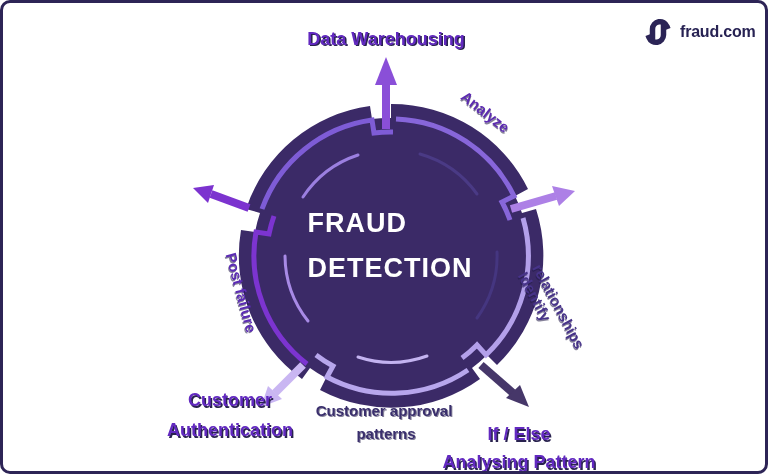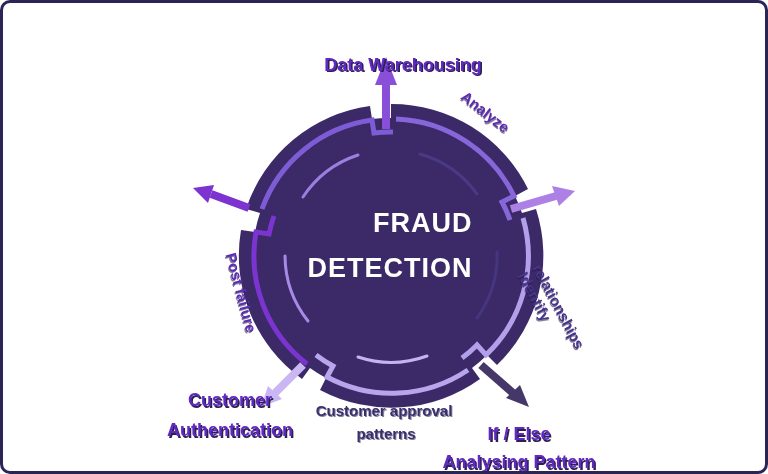--- a/index.html
+++ b/index.html
@@ -10,21 +10,21 @@
   }
   svg.diagram{position:absolute;left:0;top:0;}
   .lbl{
     position:absolute;transform:translate(-50%,-50%);
     font-weight:bold;font-size:18px;line-height:29px;color:#6229c0;
     text-shadow:1.5px 1.8px 0 #29224f;text-align:center;white-space:pre-line;
   }
   .center-lbl{
     position:absolute;transform:translate(-50%,-50%);
     font-weight:bold;font-size:27px;line-height:45px;letter-spacing:1px;
-    color:#ffffff;text-align:right;white-space:pre-line;
+    color:#ffffff;text-align:left;white-space:pre-line;
   }
   .step-text{
     font-weight:bold;font-size:15px;
     text-shadow:1.1px 1.2px 0 rgba(32,26,70,0.55);
   }
   .logo{position:absolute;left:640px;top:13px;display:flex;align-items:center;gap:7px;}
   .logo-text{font-weight:bold;font-size:16px;color:#272253;letter-spacing:-0.2px;}
 </style>
 </head>
 <body>
@@ -81,20 +81,29 @@
     <text class="step-text" text-anchor="middle" x="527" y="296" transform="rotate(62 527 296)" fill="#473389">Identify</text>
     <text class="step-text" text-anchor="middle" x="551" y="306" transform="rotate(62 551 306)" fill="#473389">relationships</text>
     <text class="step-text" text-anchor="middle" x="381" y="413" fill="#3a2f6d">Customer approval</text>
     <text class="step-text" text-anchor="middle" x="383" y="436" fill="#3a2f6d">patterns</text>
     <text class="step-text" text-anchor="middle" x="233" y="291" transform="rotate(75 233 291)" fill="#5c2cb4">Post failure</text>
   </svg>
 
   <div class="center-lbl" style="left:387px;top:243px;">FRAUD
 DETECTION</div>
 
-  <div class="lbl" style="left:400px;top:36px;margin-top:26px;">Data Warehousing</div>
+  <div class="lbl" style="left:383px;top:36px;">Data Warehousing</div>
   <div class="lbl" style="left:516px;top:417px;line-height:28px;margin-top:28px;">If / Else
 Analysing Pattern</div>
   <div class="lbl" style="left:227px;top:412px;line-height:30px;">Customer
 Authentication</div>
 
+  <div class="logo">
+    <svg width="30" height="32" viewBox="0 0 30 32">
+      <g fill="none" stroke-width="5.5" stroke-linecap="square">
+        <path d="M9.5 22.5 L9.5 13 A 7.5 7.5 0 0 1 24 10.5" stroke="#2b2456"></path>
+        <path d="M20.5 9.5 L20.5 19 A 7.5 7.5 0 0 1 6 21.5" stroke="#2b2456"></path>
+      </g>
+    </svg>
+    <span class="logo-text">fraud.com</span>
+  </div>
 
 </div>
 
 </body></html>

